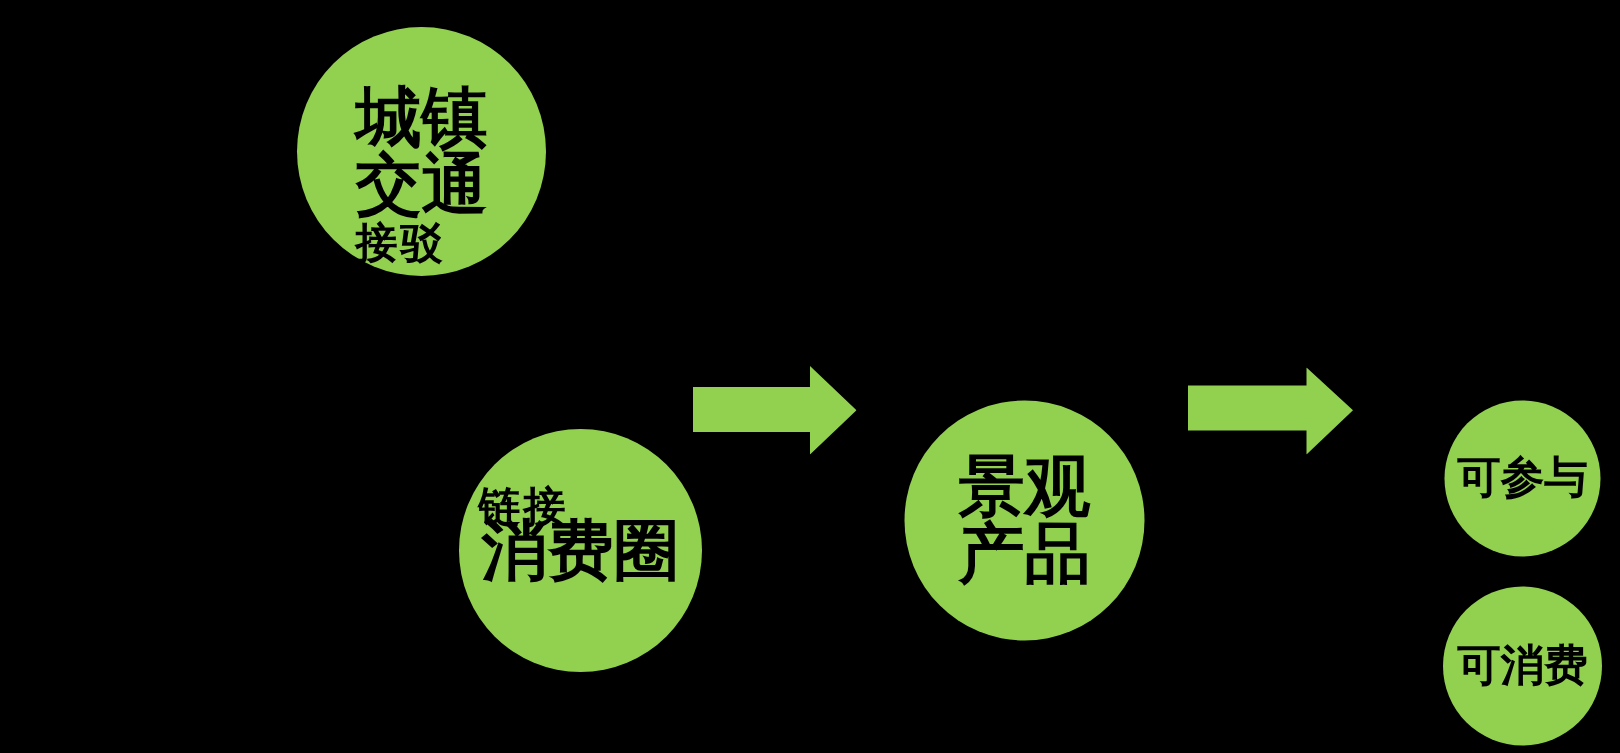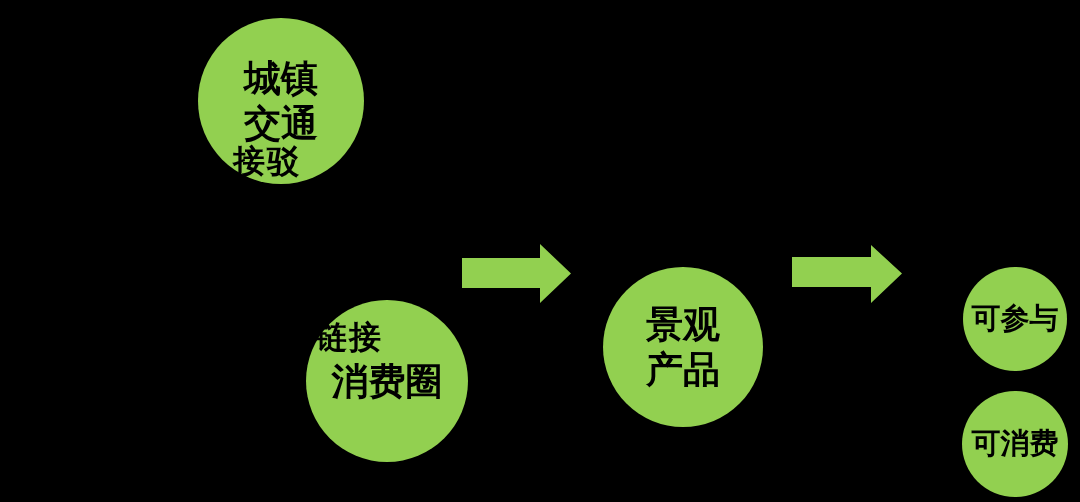--- a/index.html
+++ b/index.html
@@ -25,40 +25,40 @@
   }
   .light {
     background: var(--circle-green, #92d050);
     z-index: 1;
   }
   .core {
     background: var(--core-circle-overlay, rgba(104,160,64,0.8));
     z-index: 2;
   }
   .clabel {
-    font-size: 37px;
+    font-size: 44px;
     font-weight: 600;
     line-height: 45px;
     white-space: pre-line;
     color: var(--text, #000000);
   }
   .core .clabel {
     font-size: 37px;
   }
   .out-label {
     font-size: 29px;
     font-weight: 600;
     color: var(--text, #000000);
     white-space: nowrap;
   }
   .connector {
     position: absolute;
     z-index: 3;
     transform: translate(-50%, -50%);
-    font-size: 32px;
+    font-size: 28px;
     font-weight: 700;
     letter-spacing: 2px;
     color: var(--text, #000000);
     white-space: nowrap;
   }
   .arrow-svg {
     position: absolute;
     z-index: 1;
     display: block;
   }
@@ -67,21 +67,21 @@
 <body>
 
 <div class="stage">
 
   <div class="circle light" style="left:198px; top:18px; width:166px; height:166px;">
     <span class="clabel">城镇
 交通</span>
   </div>
 
 
-  <div class="circle light" style="left:306px; top:300px; width:162px; height:162px;">
+  <div class="circle light" style="left:306px; top:286px; width:162px; height:162px;">
     <span class="clabel">消费圈</span>
   </div>
 
 
   <div class="connector" style="left:267px; top:162px;">接驳</div>
   <div class="connector" style="left:144px; top:324px;">融合</div>
   <div class="connector" style="left:349px; top:338px;">链接</div>
 
   <svg class="arrow-svg" style="left:462px; top:244px;" width="109" height="59" viewBox="0 0 109 59">
     <polygon points="0,14 78,14 78,0 109,29.5 78,59 78,44 0,44" fill="#92d050"></polygon>

